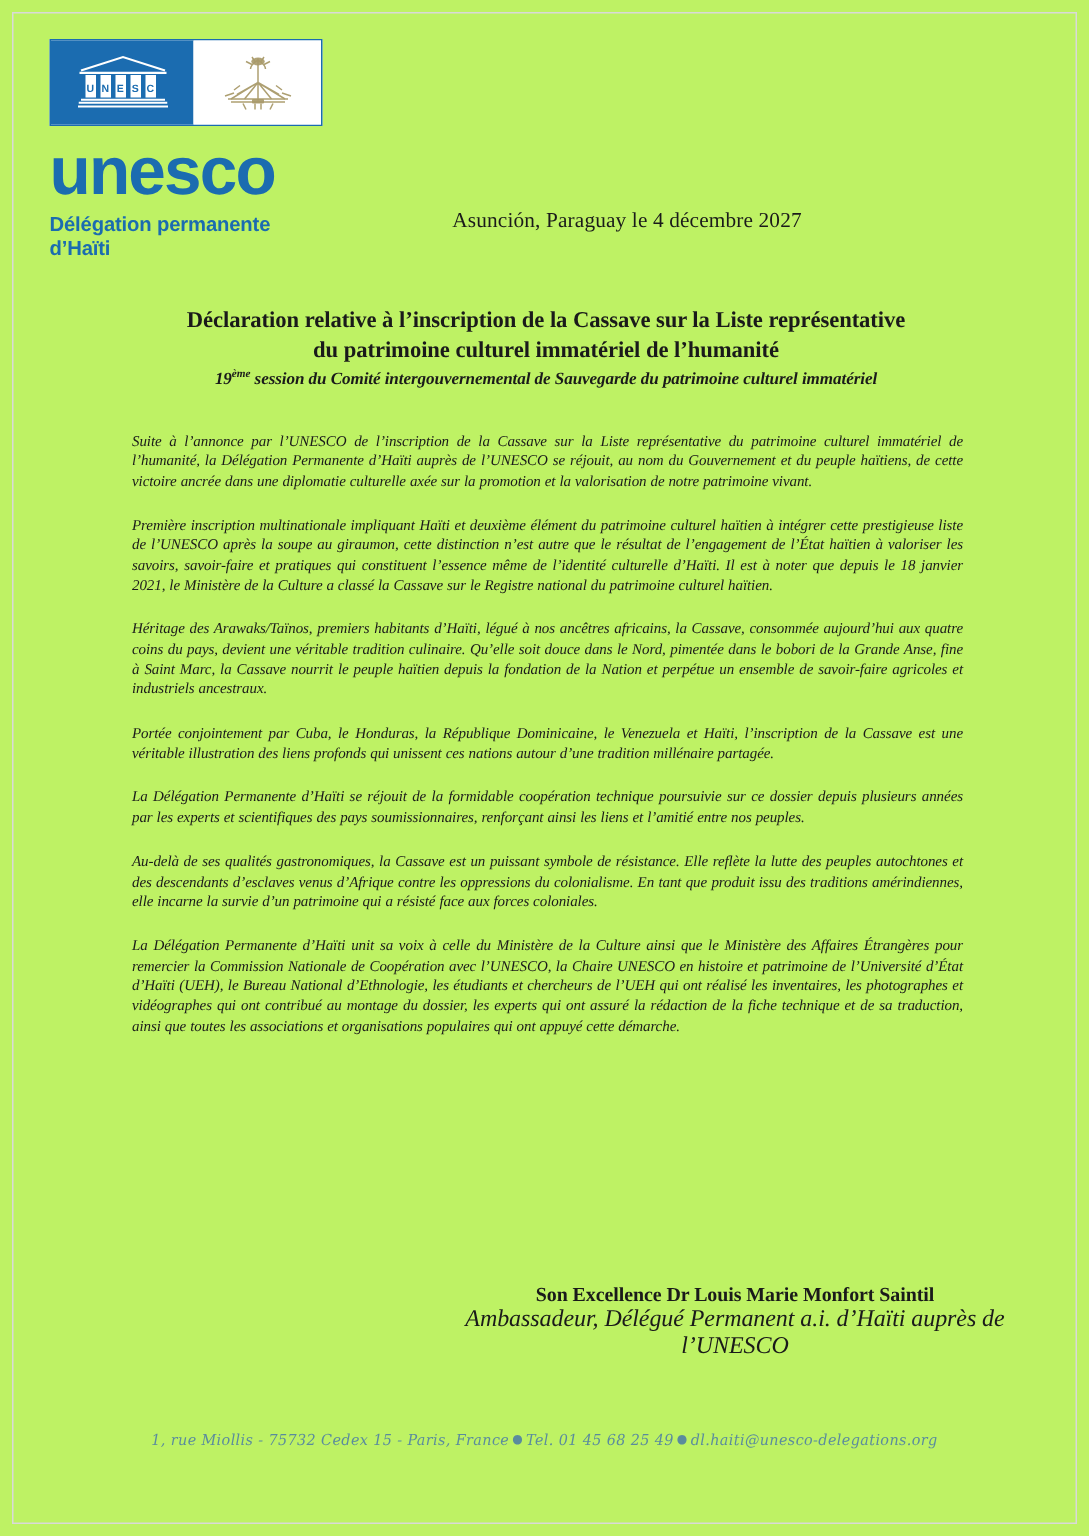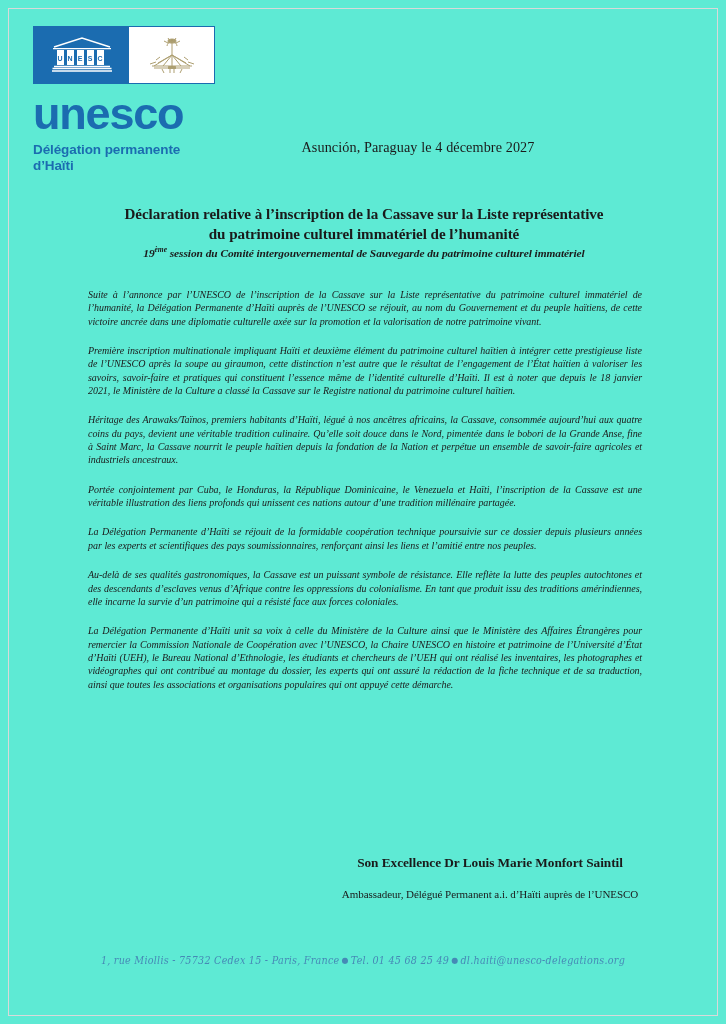--- a/index.html
+++ b/index.html
@@ -5,21 +5,21 @@
   html, body {
     margin: 0;
     padding: 0;
     background: #8e8e8e;
   }
   .page {
     position: relative;
     width: 726px;
     height: 1024px;
     margin: 0 auto;
-    background: #5eead4;
+    background: #bef264;
     overflow: hidden;
     font-family: "Liberation Serif", "DejaVu Serif", serif;
     color: #1a1a1a;
     box-sizing: border-box;
   }
   
   .scan-edge {
     position: absolute;
     left: 8px; top: 8px; right: 8px; bottom: 8px;
     border: 1px solid #d9d9d9;
@@ -140,22 +140,23 @@
     top: 855px;
     width: 380px;
     text-align: center;
   }
   .sig-name {
     font-weight: bold;
     font-size: 13.3px;
     letter-spacing: -0.05px;
   }
   .sig-role {
-    margin-top: 17px;
-    font-size: 11px;
+    margin-top: 0;
+    font-style: italic;
+    font-size: 16px;
     letter-spacing: -0.05px;
   }
 
   
   .footer {
     position: absolute;
     left: 0;
     top: 955px;
     width: 100%;
     text-align: center;

